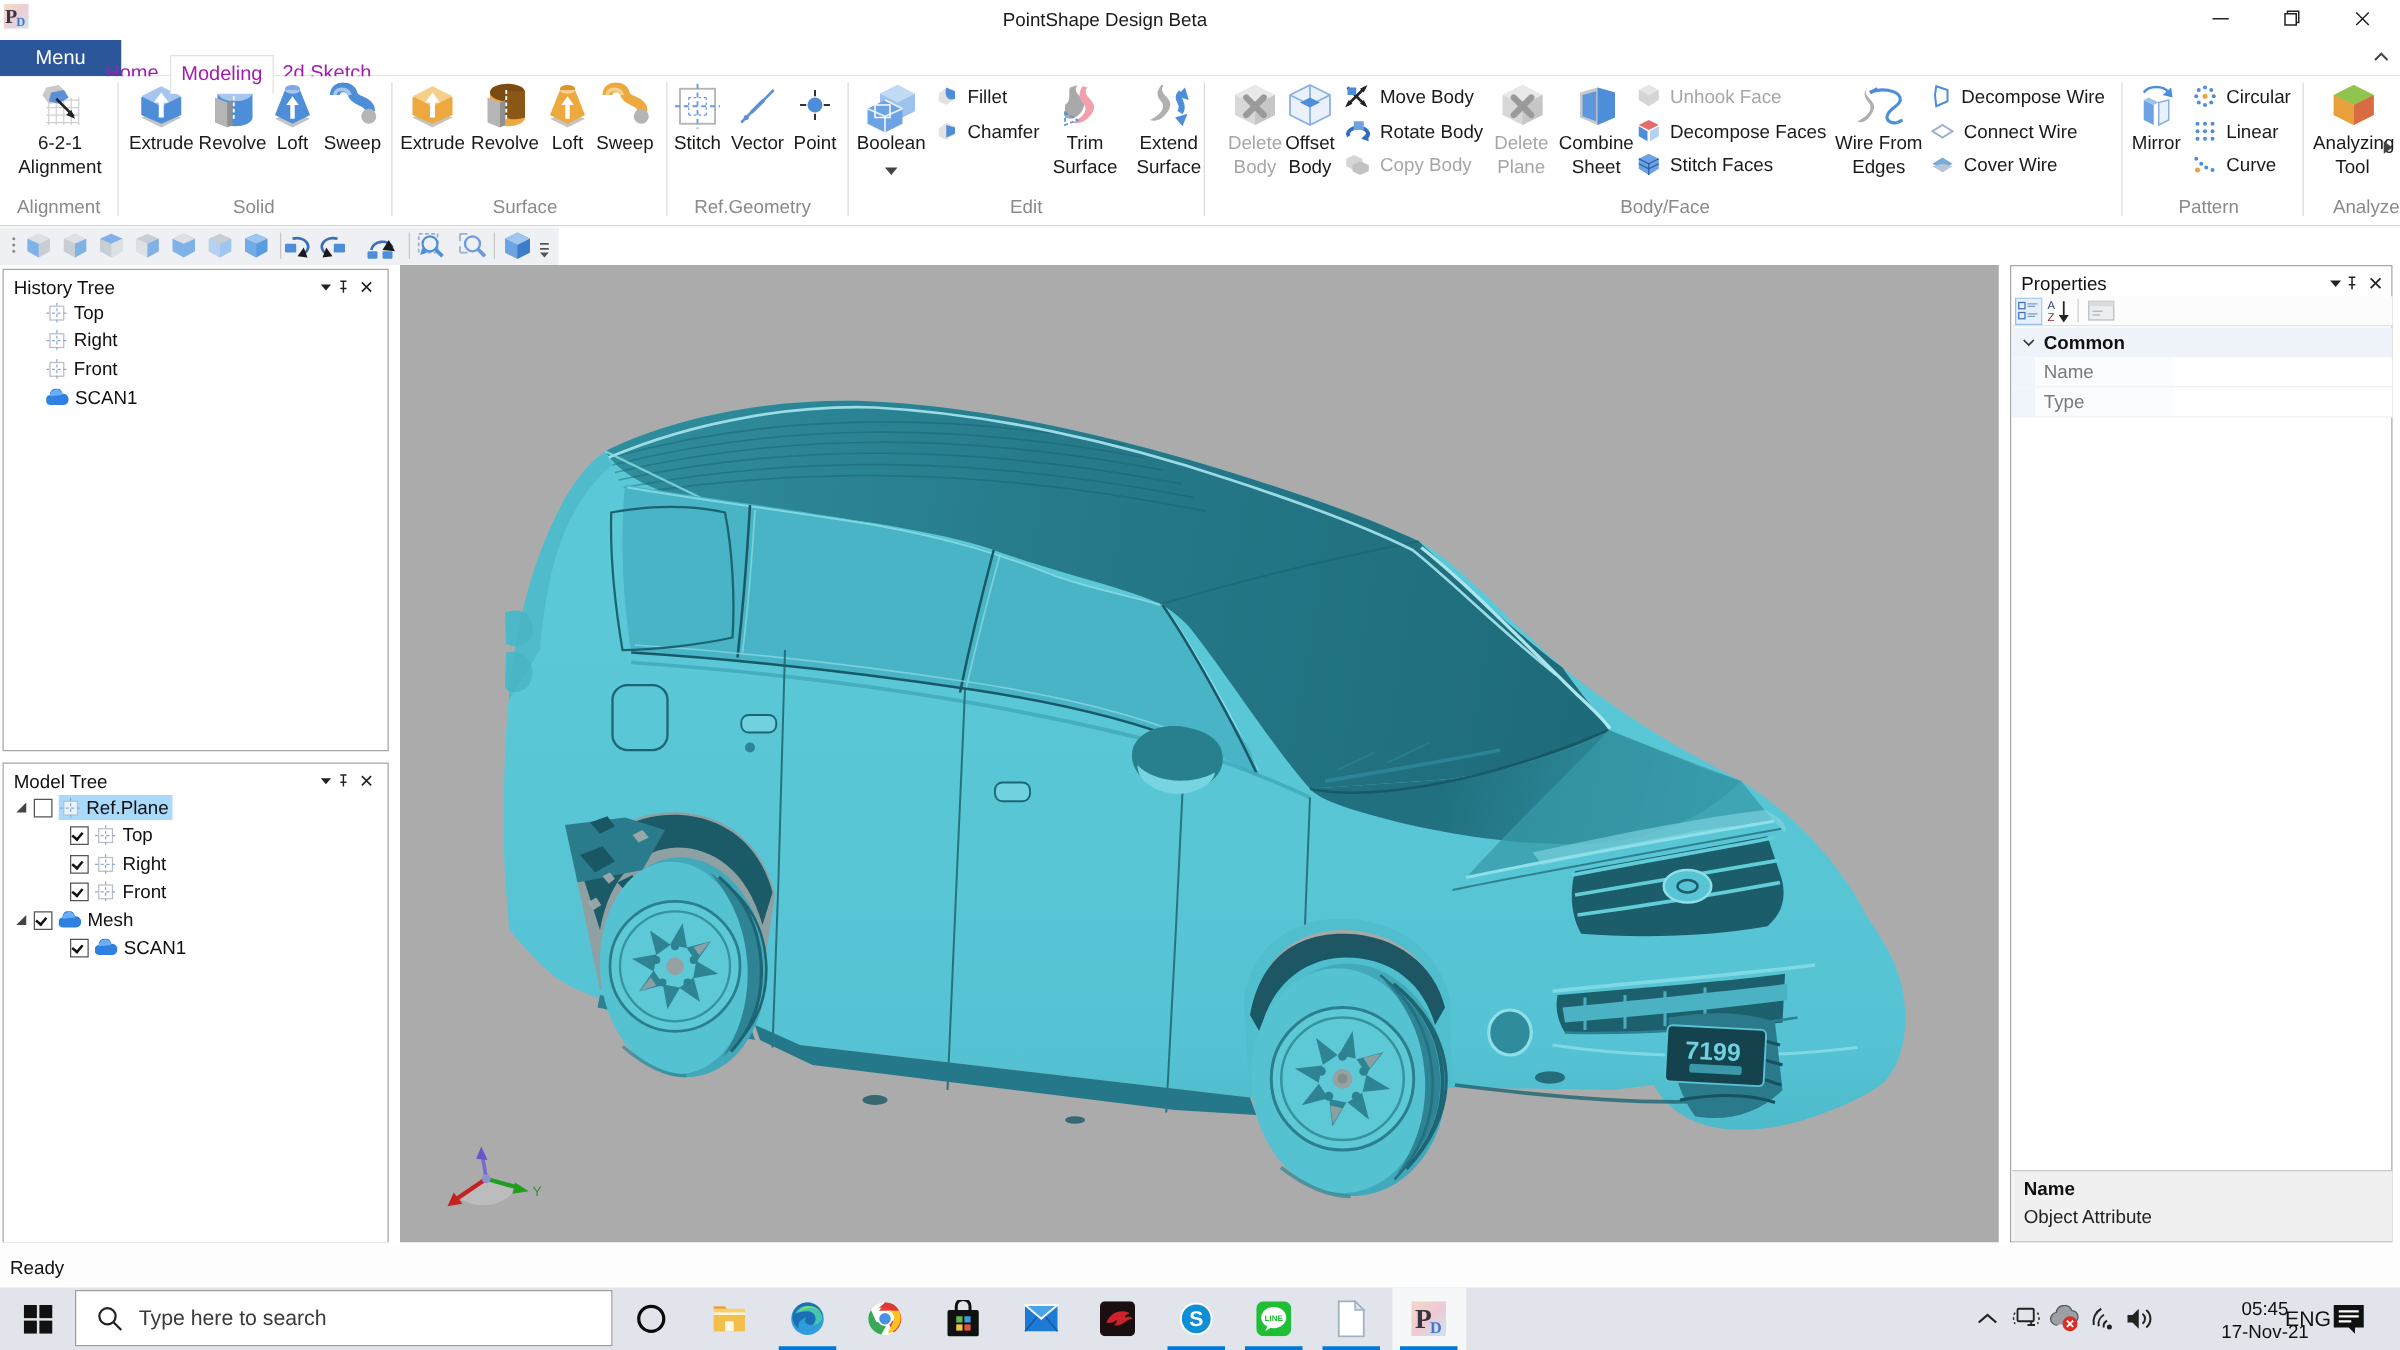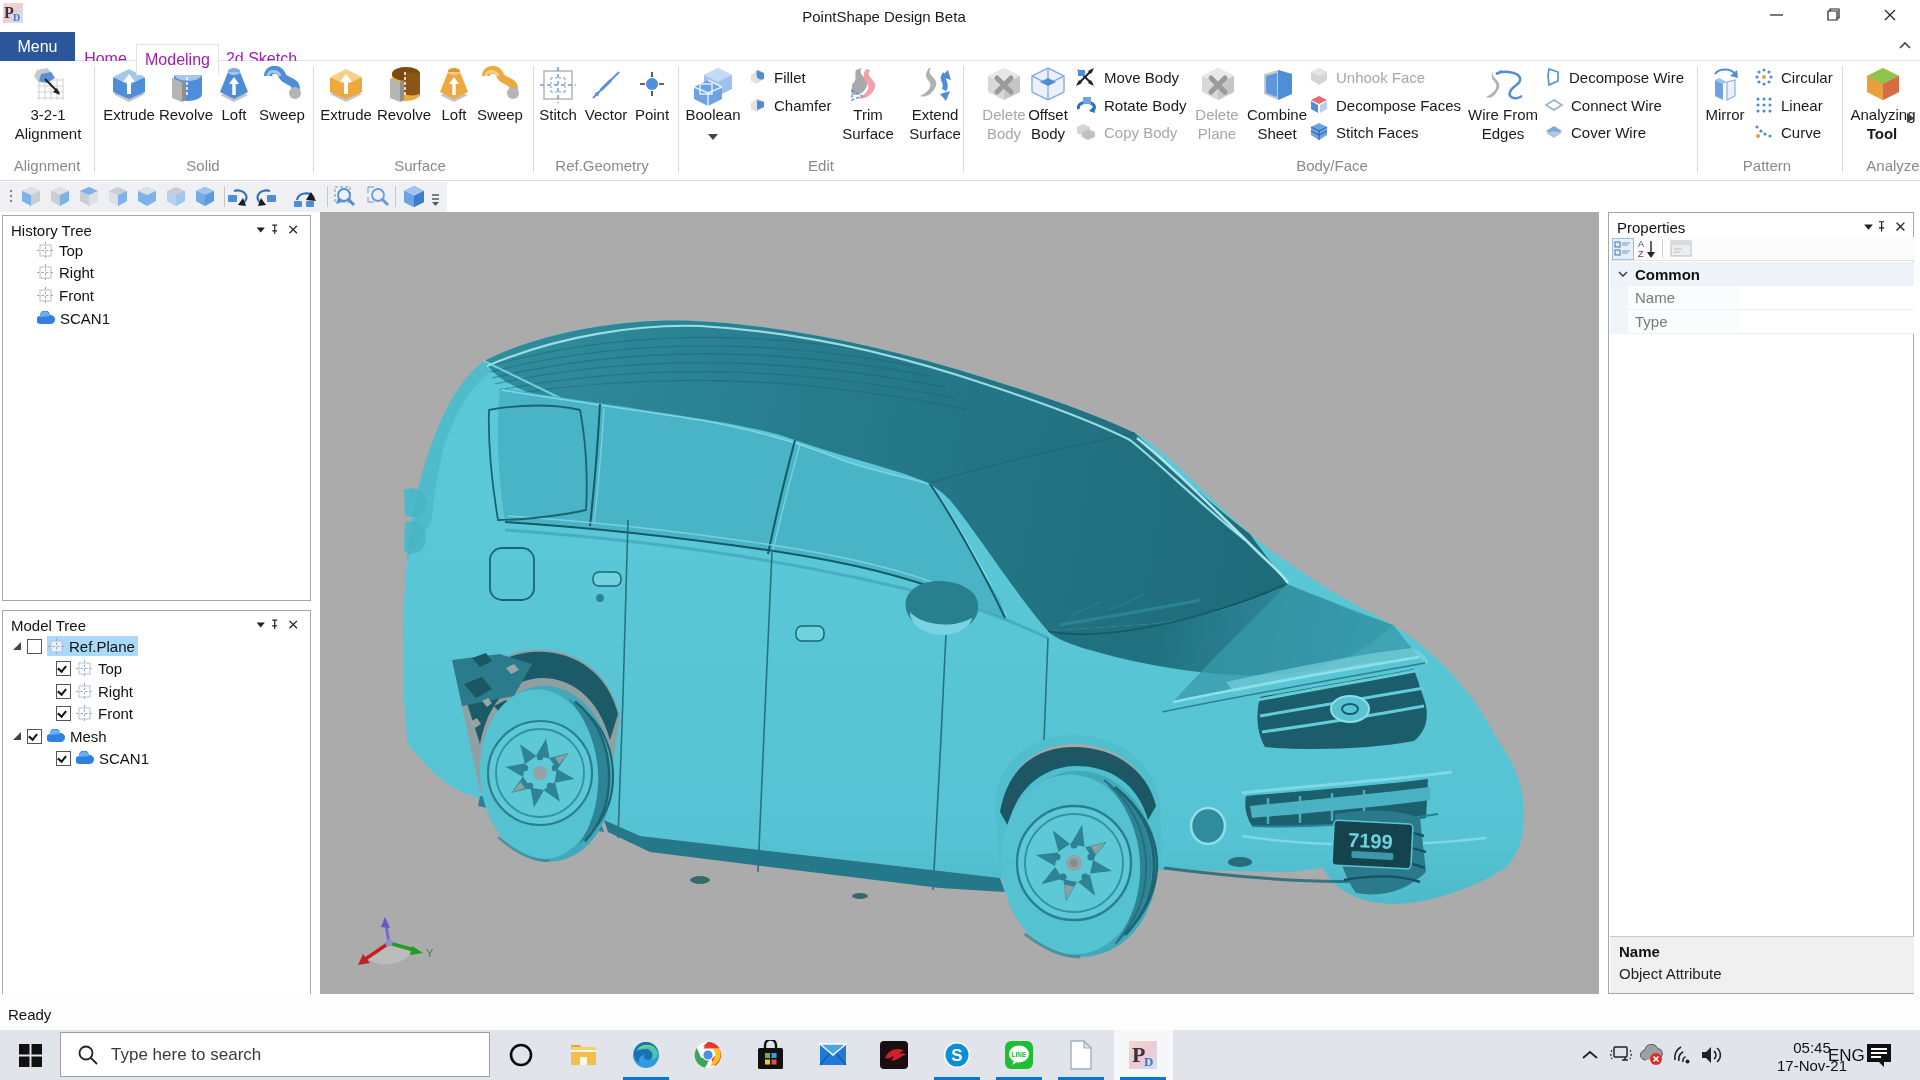--- a/index.html
+++ b/index.html
@@ -3,21 +3,21 @@
 <meta charset="utf-8">
 <style>
 *{margin:0;padding:0;box-sizing:border-box;}
 html,body{width:1920px;height:1080px;overflow:hidden;background:#fff;
 font-family:"Liberation Sans",sans-serif;}
 .abs{position:absolute;}
 #titlebar{position:absolute;left:0;top:0;width:1920px;height:30px;background:#ffffff;}
 #title{position:absolute;left:884px;top:8px;transform:translateX(-50%);font-size:15px;color:#1a1a1a;white-space:nowrap;}
 #tabs{position:absolute;left:0;top:30px;width:1920px;height:31px;background:#ffffff;border-bottom:1px solid #e2e2e2;}
 .tab{position:absolute;top:14px;height:29px;line-height:29px;font-size:16px;color:#a21caf;text-align:center;}
-#tab-menu{left:0;top:2px;height:29px;width:75px;background:#2b579a;color:#fff;}
+#tab-menu{left:0;top:2px;height:29px;width:97px;background:#2b579a;color:#fff;}
 #tab-modeling{border:1px solid #e2e2e2;border-bottom:none;background:#fff;height:31px;z-index:2;}
 #ribbon{position:absolute;left:0;top:61px;width:1920px;height:120px;background:#fff;border-bottom:1px solid #d8d8d8;}
 .rbtn{position:absolute;width:76px;text-align:center;}
 .rbtn .ic{display:block;margin:0 auto;}
 .rlab{position:absolute;font-size:15px;color:#1a1a1a;text-align:center;white-space:nowrap;transform:translateX(-50%);}
 .glab{position:absolute;top:96px;font-size:15px;color:#8a8a8a;text-align:center;transform:translateX(-50%);white-space:nowrap;}
 .gsep{position:absolute;top:5px;height:107px;width:1px;background:#dcdcdc;}
 .srow{position:absolute;height:28px;display:flex;align-items:center;font-size:15px;color:#1a1a1a;white-space:nowrap;}
 .srow svg{margin-right:7px;}
 .gray{color:#a6a6a6;}
@@ -76,21 +76,21 @@
       <svg class="ic" width="38" height="38" viewBox="0 0 38 38">
 <g stroke="#d0d0d0" stroke-width="1">
           <path d="M8 14 h26 M8 20 h26 M8 26 h26 M8 32 h26 M10 12 v22 M16 12 v22 M22 12 v22 M28 12 v22 M34 12 v22" fill="none"></path>
         </g>
 <polygon points="8,4 18,2 24,8 20,16 10,17 5,10" fill="#c9c9c9"></polygon>
         <polygon points="12,8 22,6 26,12 18,17 10,15" fill="#5b8fd9"></polygon>
 <path d="M16 13 L30 27" stroke="#222" stroke-width="2"></path>
         <polygon points="31,29 24,26 28,22" fill="#222"></polygon>
       </svg>
     </div>
-<div class="rlab" style="left:48px;top:45px;">3-2-1</div>
+<div class="rlab" style="left:48px;top:45px;">6-2-1</div>
     <div class="rlab" style="left:48px;top:64px;">Alignment</div>
 
 <div class="rbtn" style="left:91px;top:5px;">
       <svg class="ic" width="40" height="38" viewBox="0 0 40 38">
 <polygon points="20,22 36,28 20,36 4,28" fill="#c4c4c4"></polygon>
 <polygon points="4,12 20,5 36,12 36,26 20,33 4,26" fill="#4e8ed9"></polygon>
 <polygon points="20,3 36,11 20,19 4,11" fill="#a6c6ee"></polygon>
 <path d="M20 28 V14" stroke="#fff" stroke-width="4"></path>
         <polygon points="20,8 26,16 14,16" fill="#fff"></polygon>
       </svg>
@@ -299,21 +299,21 @@
 
 <div class="rbtn" style="left:1845px;top:5px;">
       <svg class="ic" width="40" height="38" viewBox="0 0 40 38">
 <polygon points="20,2 36,10 36,26 20,34 4,26 4,10" fill="#e8bb3a"></polygon>
 <polygon points="20,2 36,10 20,18 4,10" fill="#8fc54e"></polygon>
 <polygon points="20,18 36,10 36,26 20,34" fill="#d86a44"></polygon>
 <polygon points="4,10 20,18 20,34 4,26" fill="#e8a03c"></polygon>
       </svg>
     </div>
 <div class="rlab" style="left:1883px;top:45px;">Analyzing</div>
-    <div class="rlab" style="left:1882px;top:64px;font-weight:bold;">Tool</div>
+    <div class="rlab" style="left:1882px;top:64px;">Tool</div>
 
 <div class="srow" style="left:747px;top:2px;"><svg width="20" height="20" viewBox="0 0 20 20">
         <polygon points="4,8 10,3 17,6 17,12 10,17 4,14" fill="#e2e2e2"></polygon>
         <path d="M10 3 L17 6 L17 12 C12 14 8 11 10 3 Z" fill="#4e8ed9"></path>
       </svg>Fillet</div>
 <div class="srow" style="left:747px;top:30px;"><svg width="20" height="20" viewBox="0 0 20 20">
         <polygon points="4,8 10,3 17,6 17,12 10,17 4,14" fill="#e2e2e2"></polygon>
         <polygon points="10,5 17,7 17,12 10,15" fill="#4e8ed9"></polygon>
       </svg>Chamfer</div>
 

